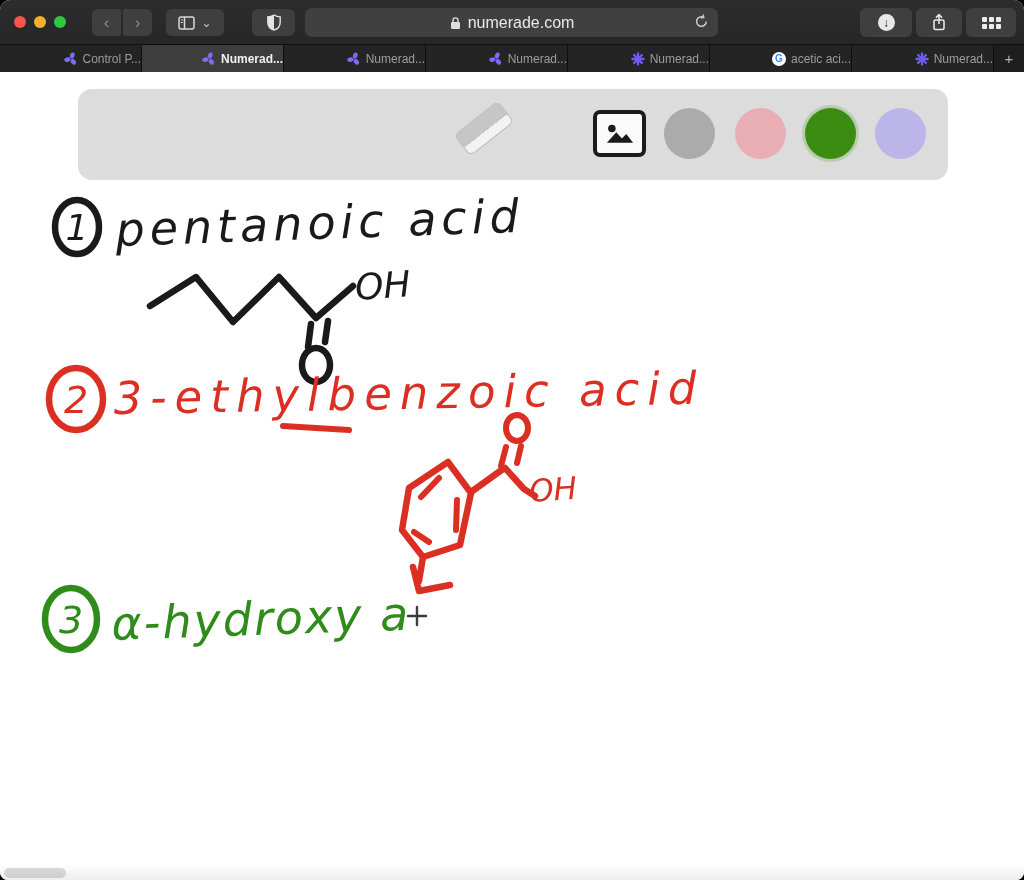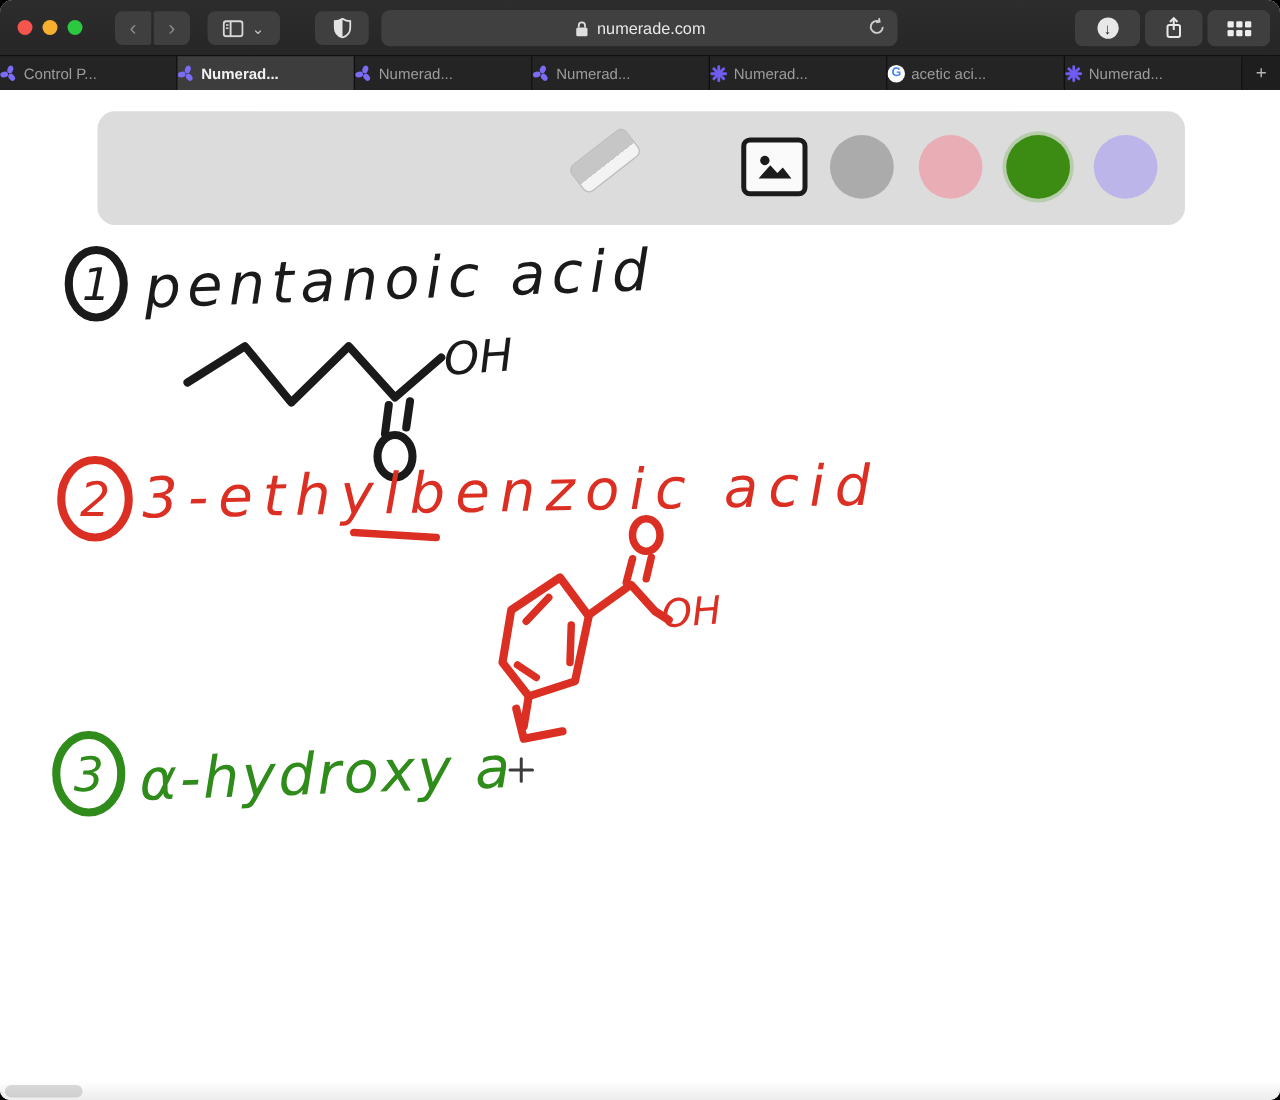--- a/index.html
+++ b/index.html
@@ -15,34 +15,34 @@
   .light.green { background:#2bc840; }
   .chrome-btn { position:absolute; top:9px; height:27px; background:#3f3f3f; border:none; border-radius:6px;
     color:#8a8a8a; display:flex; align-items:center; justify-content:center; font-family:"Liberation Sans",sans-serif; }
   .chrome-btn svg { display:block; }
   #btn-back { left:92px; width:29px; font-size:17px; border-radius:6px 2px 2px 6px; }
   #btn-fwd  { left:123px; width:29px; font-size:17px; border-radius:2px 6px 6px 2px; }
   #btn-sidebar { left:166px; width:58px; gap:6px; color:#d6d6d6; }
   #btn-sidebar .chev { font-size:12px; color:#c9c9c9; }
   #btn-shield { left:252px; width:43px; }
   .address-bar { position:absolute; left:305px; top:8px; width:413px; height:29px; background:#404040; border-radius:7px;
-    display:flex; align-items:center; justify-content:center; gap:6px; color:#e9e9e9; font-size:13px; }
+    display:flex; align-items:center; justify-content:center; gap:6px; color:#e9e9e9; font-size:16px; }
   .address-bar .reload { position:absolute; right:9px; top:5px; }
   .right-group .chrome-btn { top:8px; height:29px; }
   #btn-download { left:860px; width:52px; }
   #btn-share { left:916px; width:46px; }
   #btn-grid { left:966px; width:50px; }
   .dl-circle { width:17px; height:17px; border-radius:50%; background:#e8e8e8; color:#262626; font-size:12px; font-weight:bold;
     display:flex; align-items:center; justify-content:center; line-height:1; }
   .grid-icon { display:grid; grid-template-columns:repeat(3,5px); grid-template-rows:repeat(2,5px); gap:2px; }
   .grid-icon i { background:#ececec; border-radius:1px; }
 
   
   .tab-bar { position:absolute; left:0; top:44px; width:1024px; height:28px; background:#1b1b1b; display:flex; border-top:1px solid #101010; }
-  .tab { flex:1 1 0; display:flex; align-items:center; justify-content:flex-start; gap:5px; background:#242424;
+  .tab { flex:1 1 0; display:flex; align-items:center; justify-content:flex-end; gap:5px; background:#242424;
     border-right:1px solid #0e0e0e; color:#9c9c9c; font-size:12px; overflow:hidden; white-space:nowrap; cursor:default; }
   .tab.active { background:#3d3d3d; color:#f2f2f2; font-weight:bold; }
   .tab .fav { width:14px; height:14px; flex:0 0 14px; display:inline-flex; align-items:center; justify-content:center; }
   .fav-google { width:14px; height:14px; border-radius:50%; background:#fff; color:#4285f4; font-weight:bold; font-size:10px;
     display:flex; align-items:center; justify-content:center; line-height:1; }
   .tab-plus { flex:0 0 30px; display:flex; align-items:center; justify-content:center; color:#b5b5b5; font-size:15px; background:#1e1e1e; }
 
   
   .content { position:absolute; left:0; top:72px; width:1024px; height:808px; background:#fff; }
   .content::after { content:""; position:absolute; left:0; bottom:0; width:100%; height:16px;

